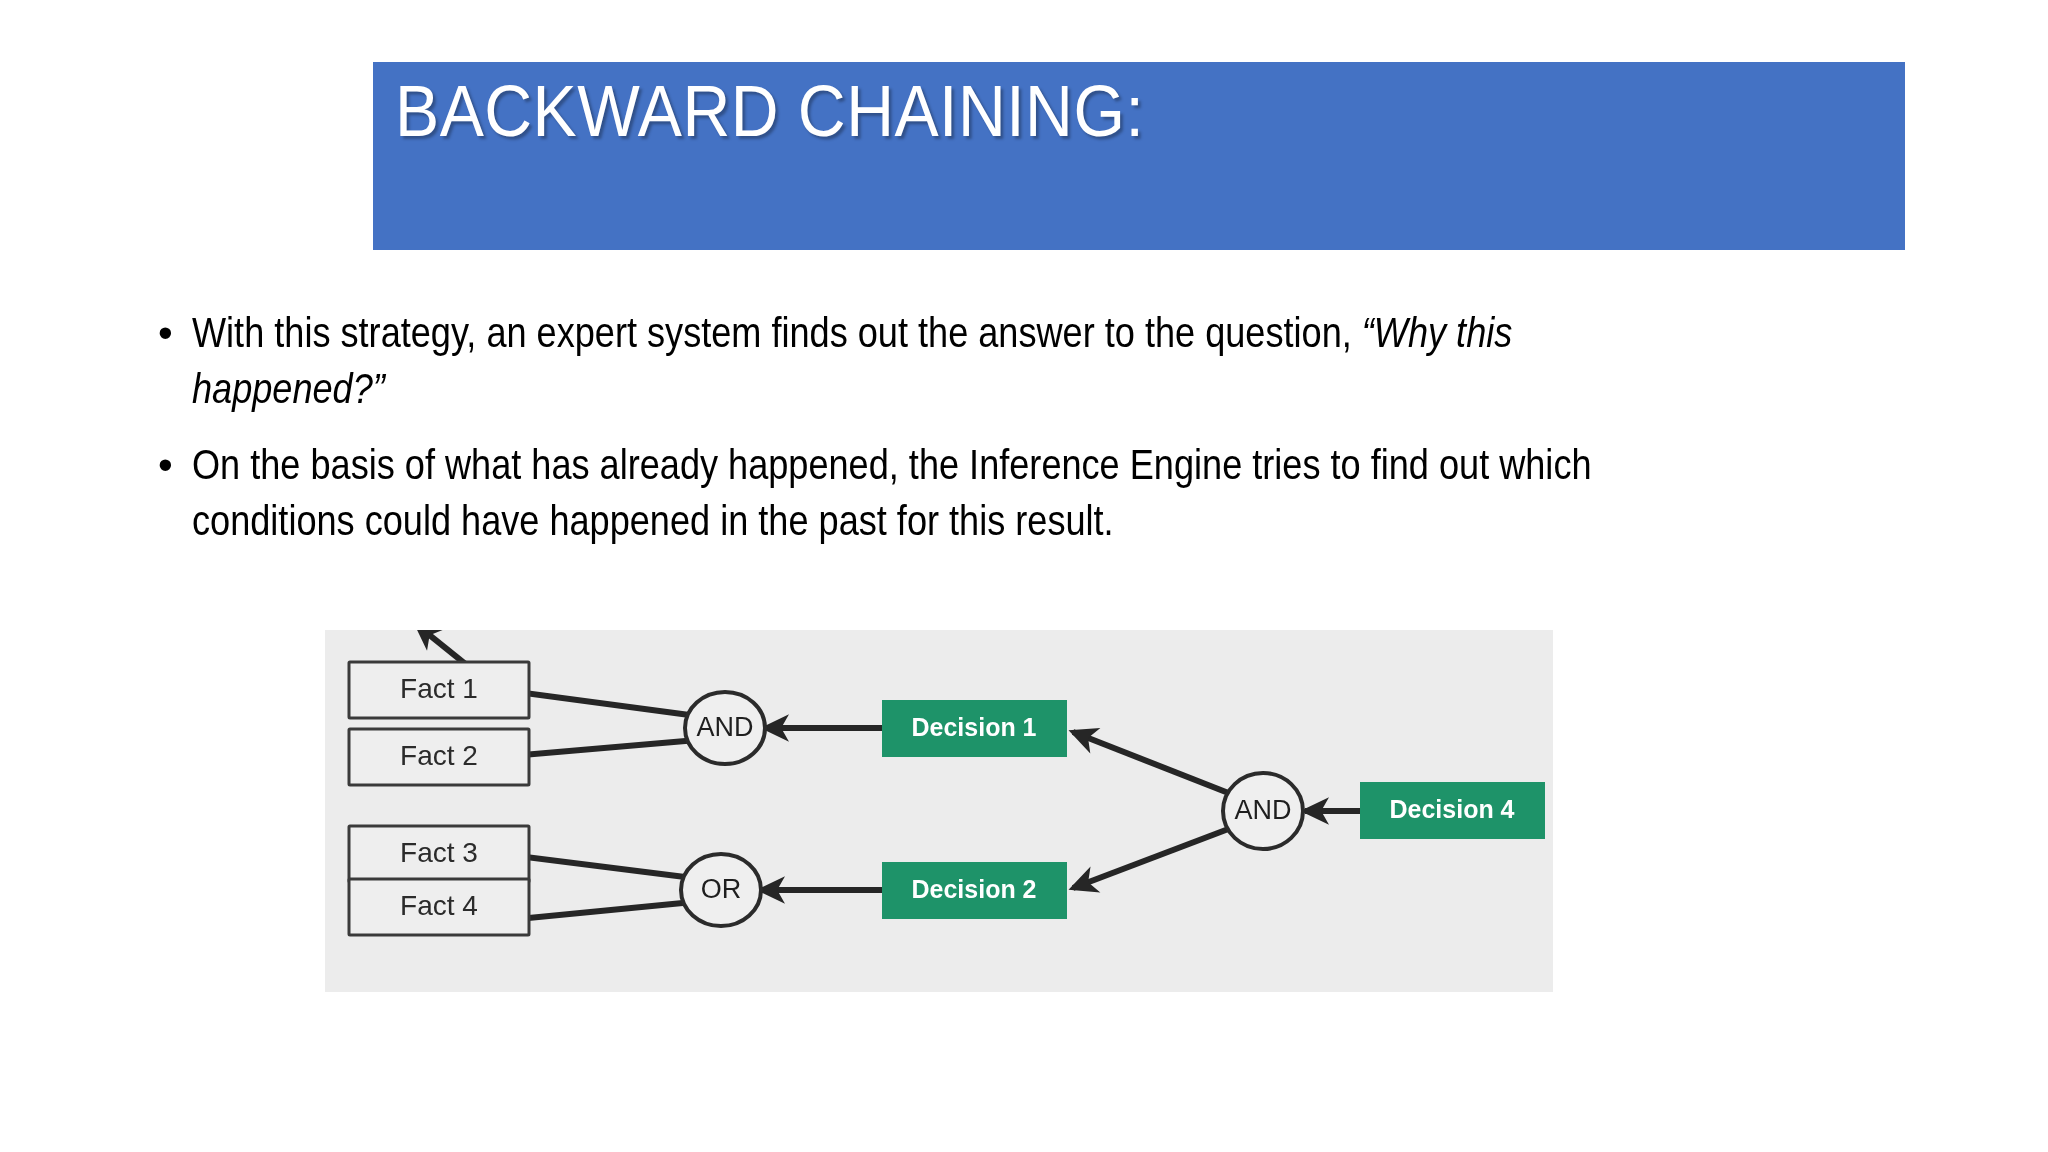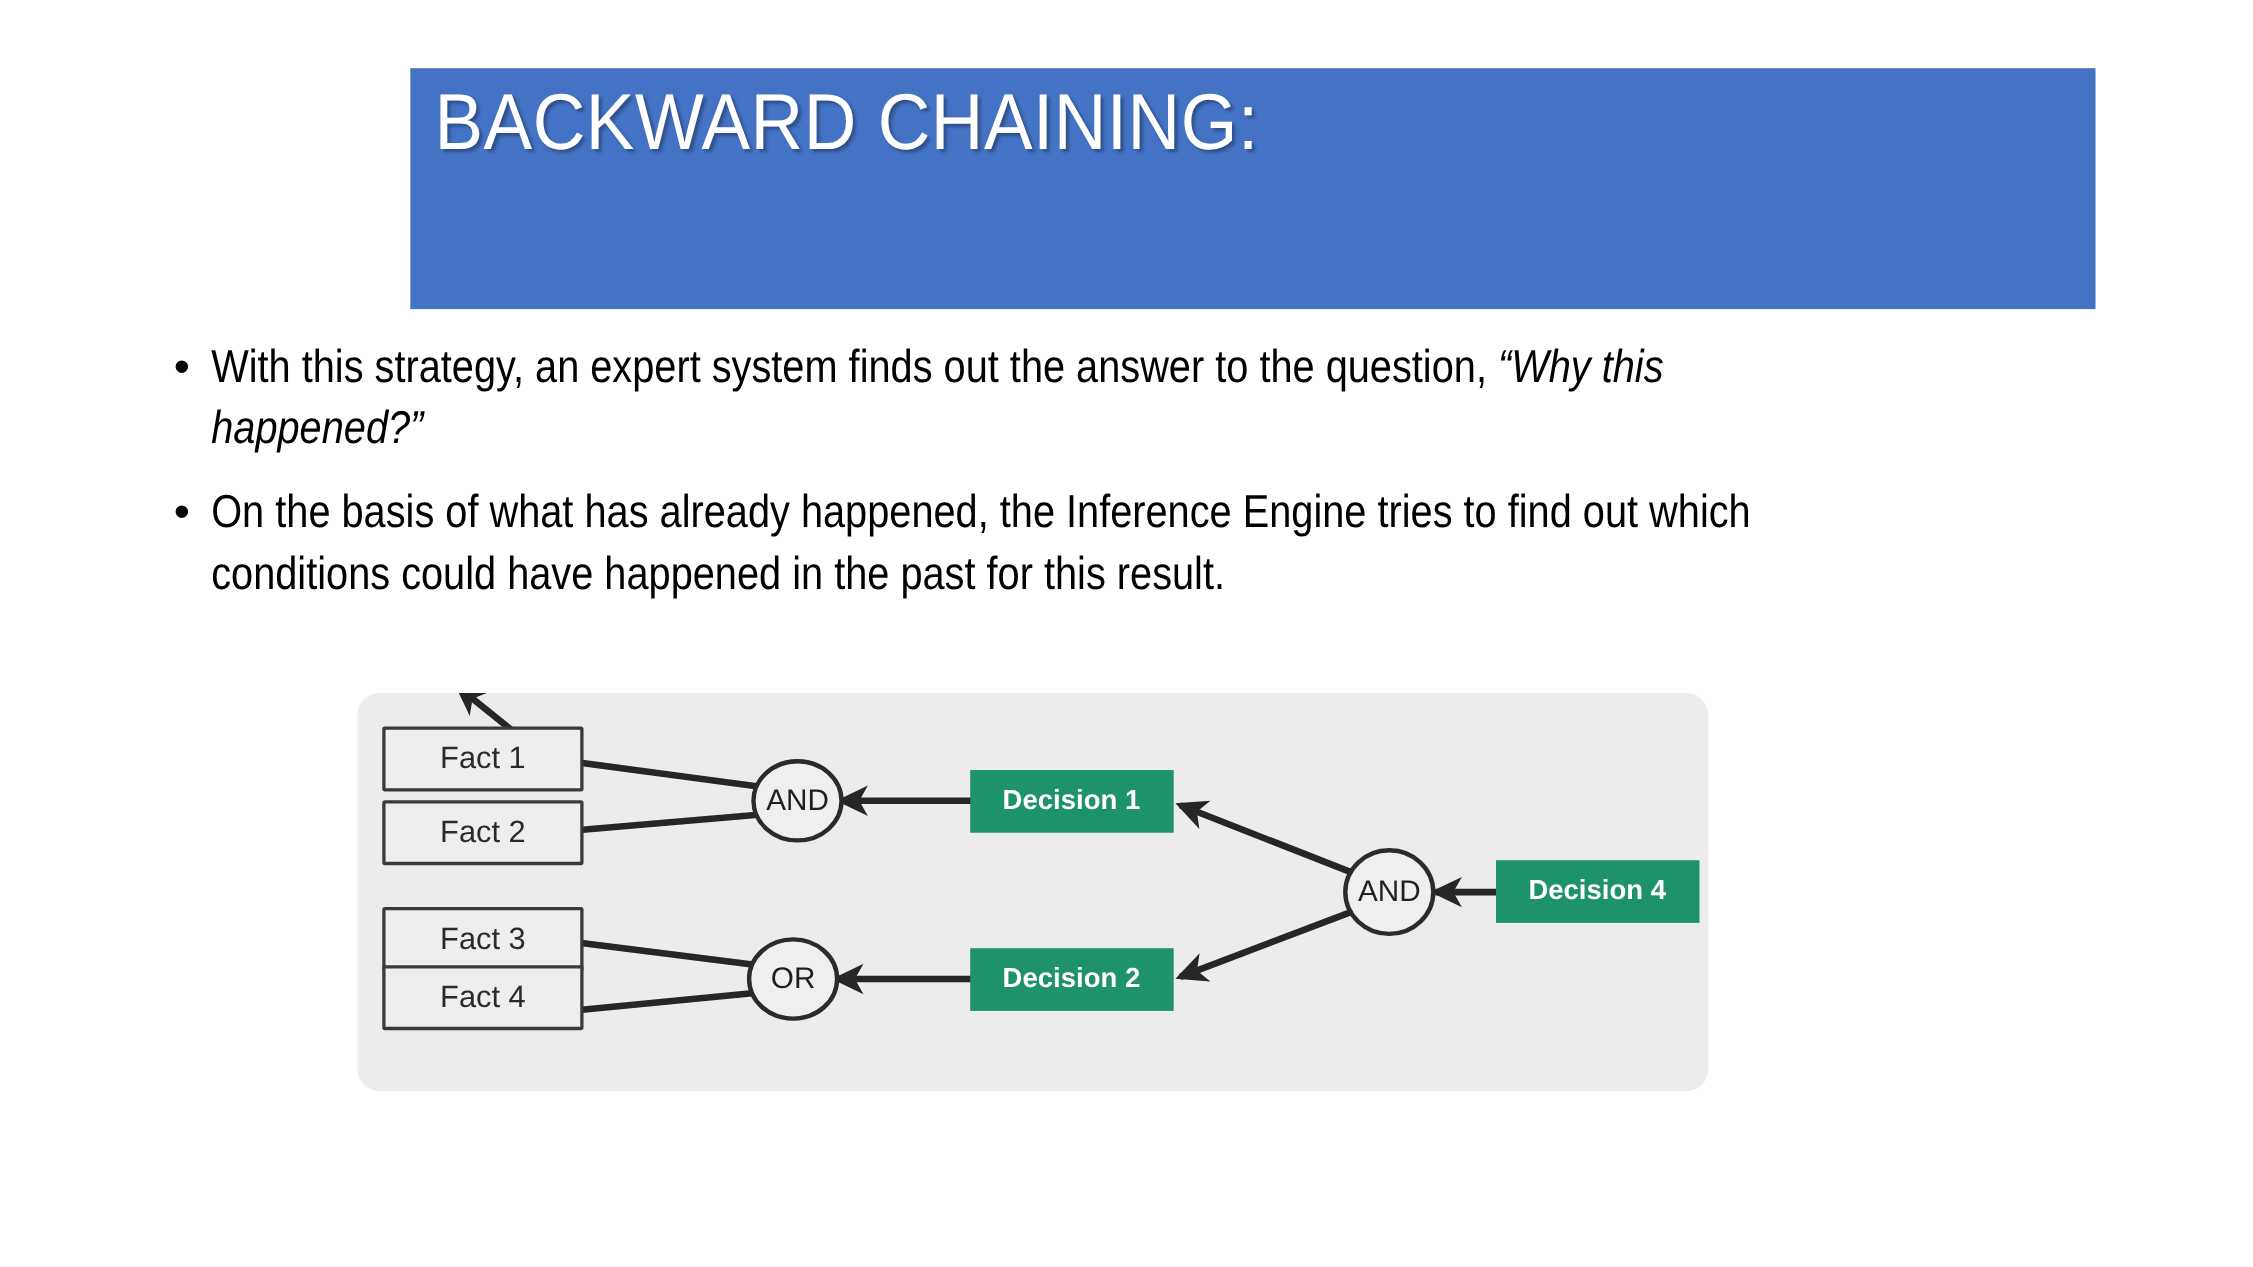--- a/index.html
+++ b/index.html
@@ -15,21 +15,21 @@
     font-family: "Liberation Sans", sans-serif;
     -webkit-font-smoothing: antialiased;
   }
 
   
   #title-banner {
     position: absolute;
     left: 373px;
     top: 62px;
     width: 1532px;
-    height: 219px;
+    height: 188px;
     background: #4472C4;
     box-sizing: border-box;
   }
   #title-text {
     position: absolute;
     left: 22px;
     top: 6px;
     font-family: "Liberation Sans", sans-serif;
     font-size: 72px;
     line-height: 86px;
@@ -79,21 +79,21 @@
   }
 
   
   #diagram-panel {
     position: absolute;
     left: 325px;
     top: 630px;
     width: 1228px;
     height: 362px;
     background: #ececec;
-    border-radius: 20px;
+    border-radius: 0;
   }
   #diagram-svg {
     position: absolute;
     left: 0;
     top: 0;
     width: 1228px;
     height: 362px;
     display: block;
   }
   .fact-box-rect {

